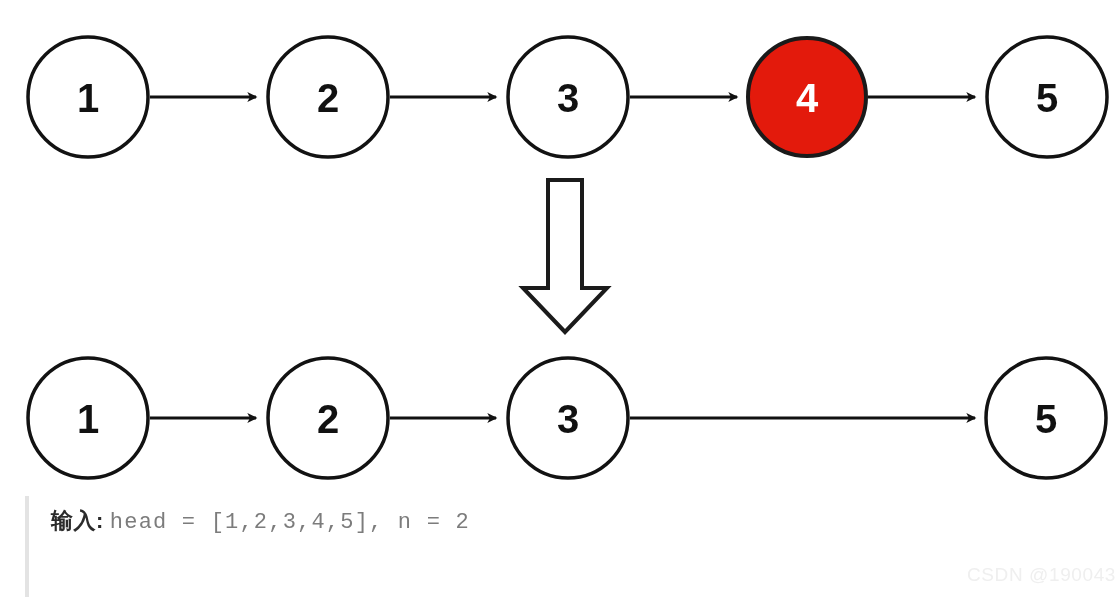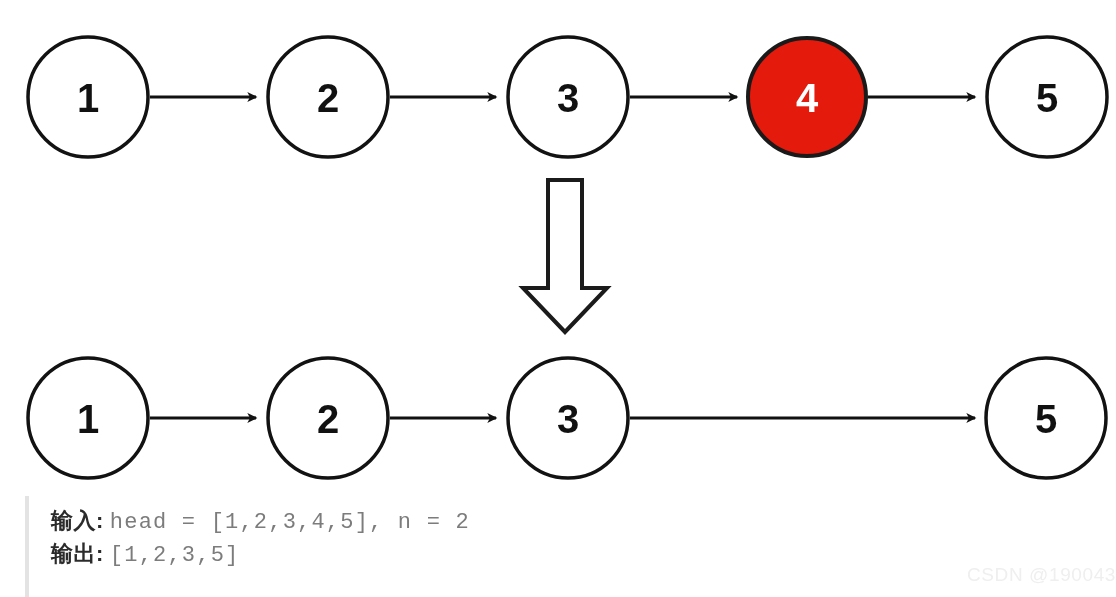--- a/index.html
+++ b/index.html
@@ -202,22 +202,19 @@
     </g>
   </svg>
 
   <div id="caption-block">
     <div id="caption-inner">
 
       <span class="caption-line">
         <span class="caption-key">输入:</span><span class="caption-val">head = [1,2,3,4,5], n = 2</span>
       </span>
 
-      <span class="caption-line">
-        <span class="caption-key">输出:</span><span class="caption-val">[1,2,3,5]</span>
-      </span>
 
     </div>
   </div>
 
   <div id="watermark">CSDN @190043</div>
 
 </div>
 
 </body></html>

